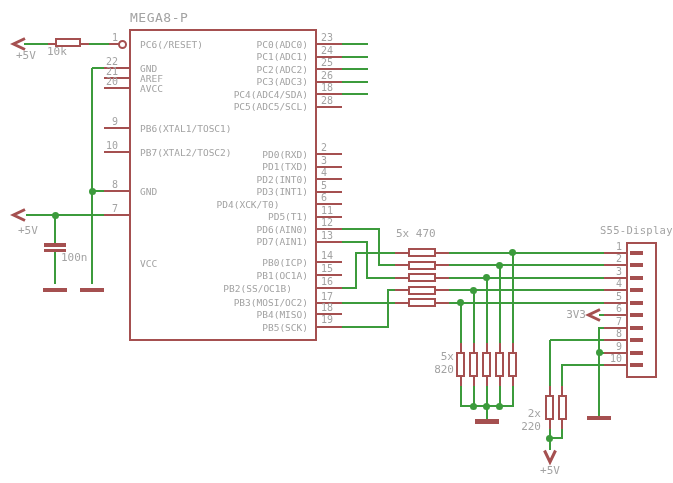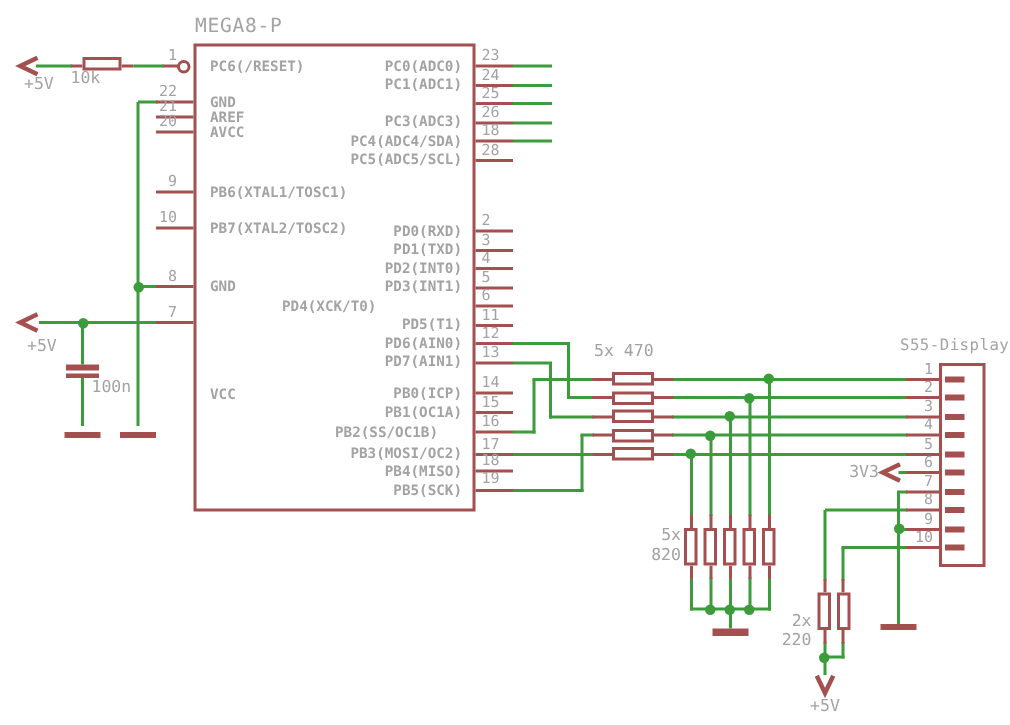--- a/index.html
+++ b/index.html
@@ -6,21 +6,21 @@
   #canvas{position:relative;width:673px;height:483px;background:#fff;overflow:hidden;
           font-family:"DejaVu Sans Mono",monospace;}
   .hline,.vline{position:absolute;background:var(--green);}
   .stub{position:absolute;background:var(--red);}
   .rbody{position:absolute;border:2px solid var(--red);background:#fff;box-sizing:border-box;}
   .dot{position:absolute;width:7px;height:7px;border-radius:50%;background:var(--green);}
   .gnd{position:absolute;background:var(--red);}
   .plate{position:absolute;background:var(--red);}
   .contact{position:absolute;background:var(--red);}
   .pin-num{position:absolute;color:var(--gray);font-size:10px;line-height:11px;white-space:nowrap;}
-  .pin-label{position:absolute;color:var(--gray);font-size:9.5px;line-height:11px;white-space:nowrap;font-weight:bold;}
+  .pin-label{position:absolute;color:var(--gray);font-size:9.5px;line-height:11px;white-space:nowrap;}
   .value-label{position:absolute;color:var(--gray);font-size:11px;line-height:12.5px;white-space:nowrap;}
   .part-title{position:absolute;color:var(--gray);font-size:13px;letter-spacing:0.5px;white-space:nowrap;}
   .conn-title{position:absolute;color:var(--gray);font-size:10.5px;letter-spacing:0.3px;white-space:nowrap;}
   .box{position:absolute;border:2px solid var(--red);background:transparent;box-sizing:border-box;}
   .bubble{position:absolute;width:9px;height:9px;border:2px solid var(--red);border-radius:50%;
           background:#fff;box-sizing:border-box;}
   svg.arrow{position:absolute;overflow:visible;}
 </style>
 </head>
 <body>
@@ -156,20 +156,21 @@
     <div class="pin-num" style="left:90px;top:203px;width:28px;text-align:right;">7</div>
     <div class="pin-label" style="left:140px;top:209.5px;margin-top:48px;">VCC</div>
     <div class="stub" style="left:317px;top:43px;width:25px;height:2px;"></div>
     <div class="pin-num" style="left:321px;top:32px;">23</div>
     <div class="pin-label" style="left:188px;top:38.5px;width:120px;text-align:right;">PC0(ADC0)</div>
     <div class="stub" style="left:317px;top:55.5px;width:25px;height:2px;"></div>
     <div class="pin-num" style="left:321px;top:44.5px;">24</div>
     <div class="pin-label" style="left:188px;top:51px;width:120px;text-align:right;">PC1(ADC1)</div>
     <div class="stub" style="left:317px;top:68px;width:25px;height:2px;"></div>
     <div class="pin-num" style="left:321px;top:57px;">25</div>
+    <div class="pin-label" style="left:188px;top:63.5px;width:120px;text-align:right;">PC2(ADC2)</div>
     <div class="stub" style="left:317px;top:80.5px;width:25px;height:2px;"></div>
     <div class="pin-num" style="left:321px;top:69.5px;">26</div>
     <div class="pin-label" style="left:188px;top:76px;width:120px;text-align:right;">PC3(ADC3)</div>
     <div class="stub" style="left:317px;top:93px;width:25px;height:2px;"></div>
     <div class="pin-num" style="left:321px;top:82px;">18</div>
     <div class="pin-label" style="left:188px;top:88.5px;width:120px;text-align:right;">PC4(ADC4/SDA)</div>
     <div class="stub" style="left:317px;top:105.5px;width:25px;height:2px;"></div>
     <div class="pin-num" style="left:321px;top:94.5px;">28</div>
     <div class="pin-label" style="left:188px;top:101px;width:120px;text-align:right;">PC5(ADC5/SCL)</div>
     <div class="stub" style="left:317px;top:153px;width:25px;height:2px;"></div>
@@ -179,21 +180,21 @@
     <div class="pin-num" style="left:321px;top:154.5px;">3</div>
     <div class="pin-label" style="left:188px;top:161px;width:120px;text-align:right;">PD1(TXD)</div>
     <div class="stub" style="left:317px;top:178px;width:25px;height:2px;"></div>
     <div class="pin-num" style="left:321px;top:167px;">4</div>
     <div class="pin-label" style="left:188px;top:173.5px;width:120px;text-align:right;">PD2(INT0)</div>
     <div class="stub" style="left:317px;top:190.5px;width:25px;height:2px;"></div>
     <div class="pin-num" style="left:321px;top:179.5px;">5</div>
     <div class="pin-label" style="left:188px;top:186px;width:120px;text-align:right;">PD3(INT1)</div>
     <div class="stub" style="left:317px;top:203px;width:25px;height:2px;"></div>
     <div class="pin-num" style="left:321px;top:192px;">6</div>
-    <div class="pin-label" style="left:188px;top:198.5px;width:120px;text-align:left;">PD4(XCK/T0)</div>
+    <div class="pin-label" style="left:188px;top:198.5px;width:120px;text-align:center;">PD4(XCK/T0)</div>
     <div class="stub" style="left:317px;top:215.5px;width:25px;height:2px;"></div>
     <div class="pin-num" style="left:321px;top:204.5px;">11</div>
     <div class="pin-label" style="left:188px;top:211px;width:120px;text-align:right;">PD5(T1)</div>
     <div class="stub" style="left:317px;top:228px;width:25px;height:2px;"></div>
     <div class="pin-num" style="left:321px;top:217px;">12</div>
     <div class="pin-label" style="left:188px;top:223.5px;width:120px;text-align:right;">PD6(AIN0)</div>
     <div class="stub" style="left:317px;top:240.5px;width:25px;height:2px;"></div>
     <div class="pin-num" style="left:321px;top:229.5px;">13</div>
     <div class="pin-label" style="left:188px;top:236px;width:120px;text-align:right;">PD7(AIN1)</div>
     <div class="stub" style="left:317px;top:261px;width:25px;height:2px;"></div>

